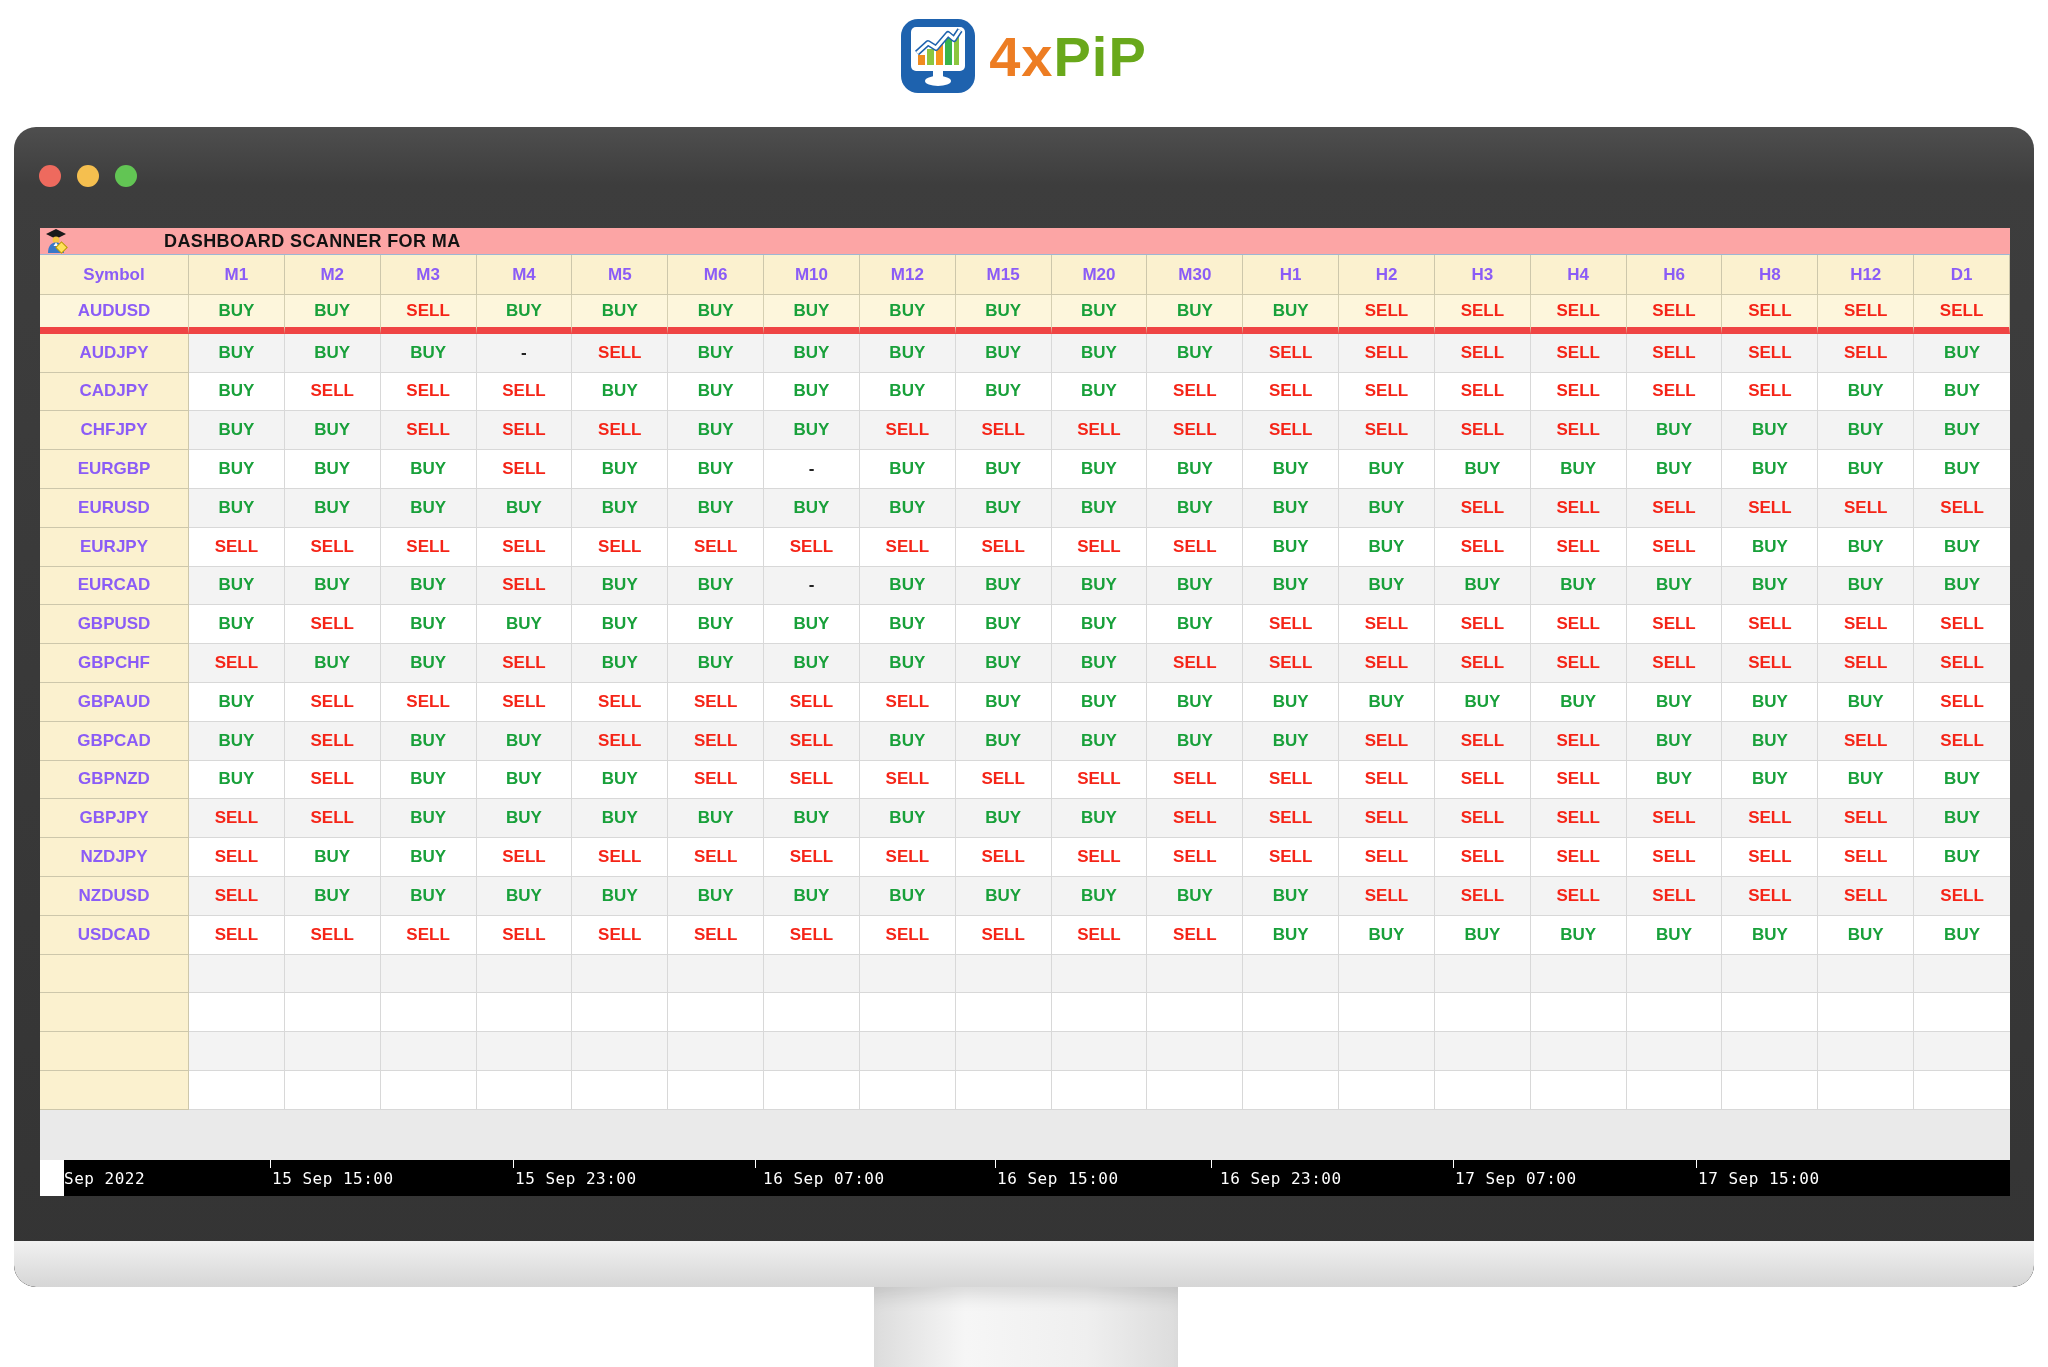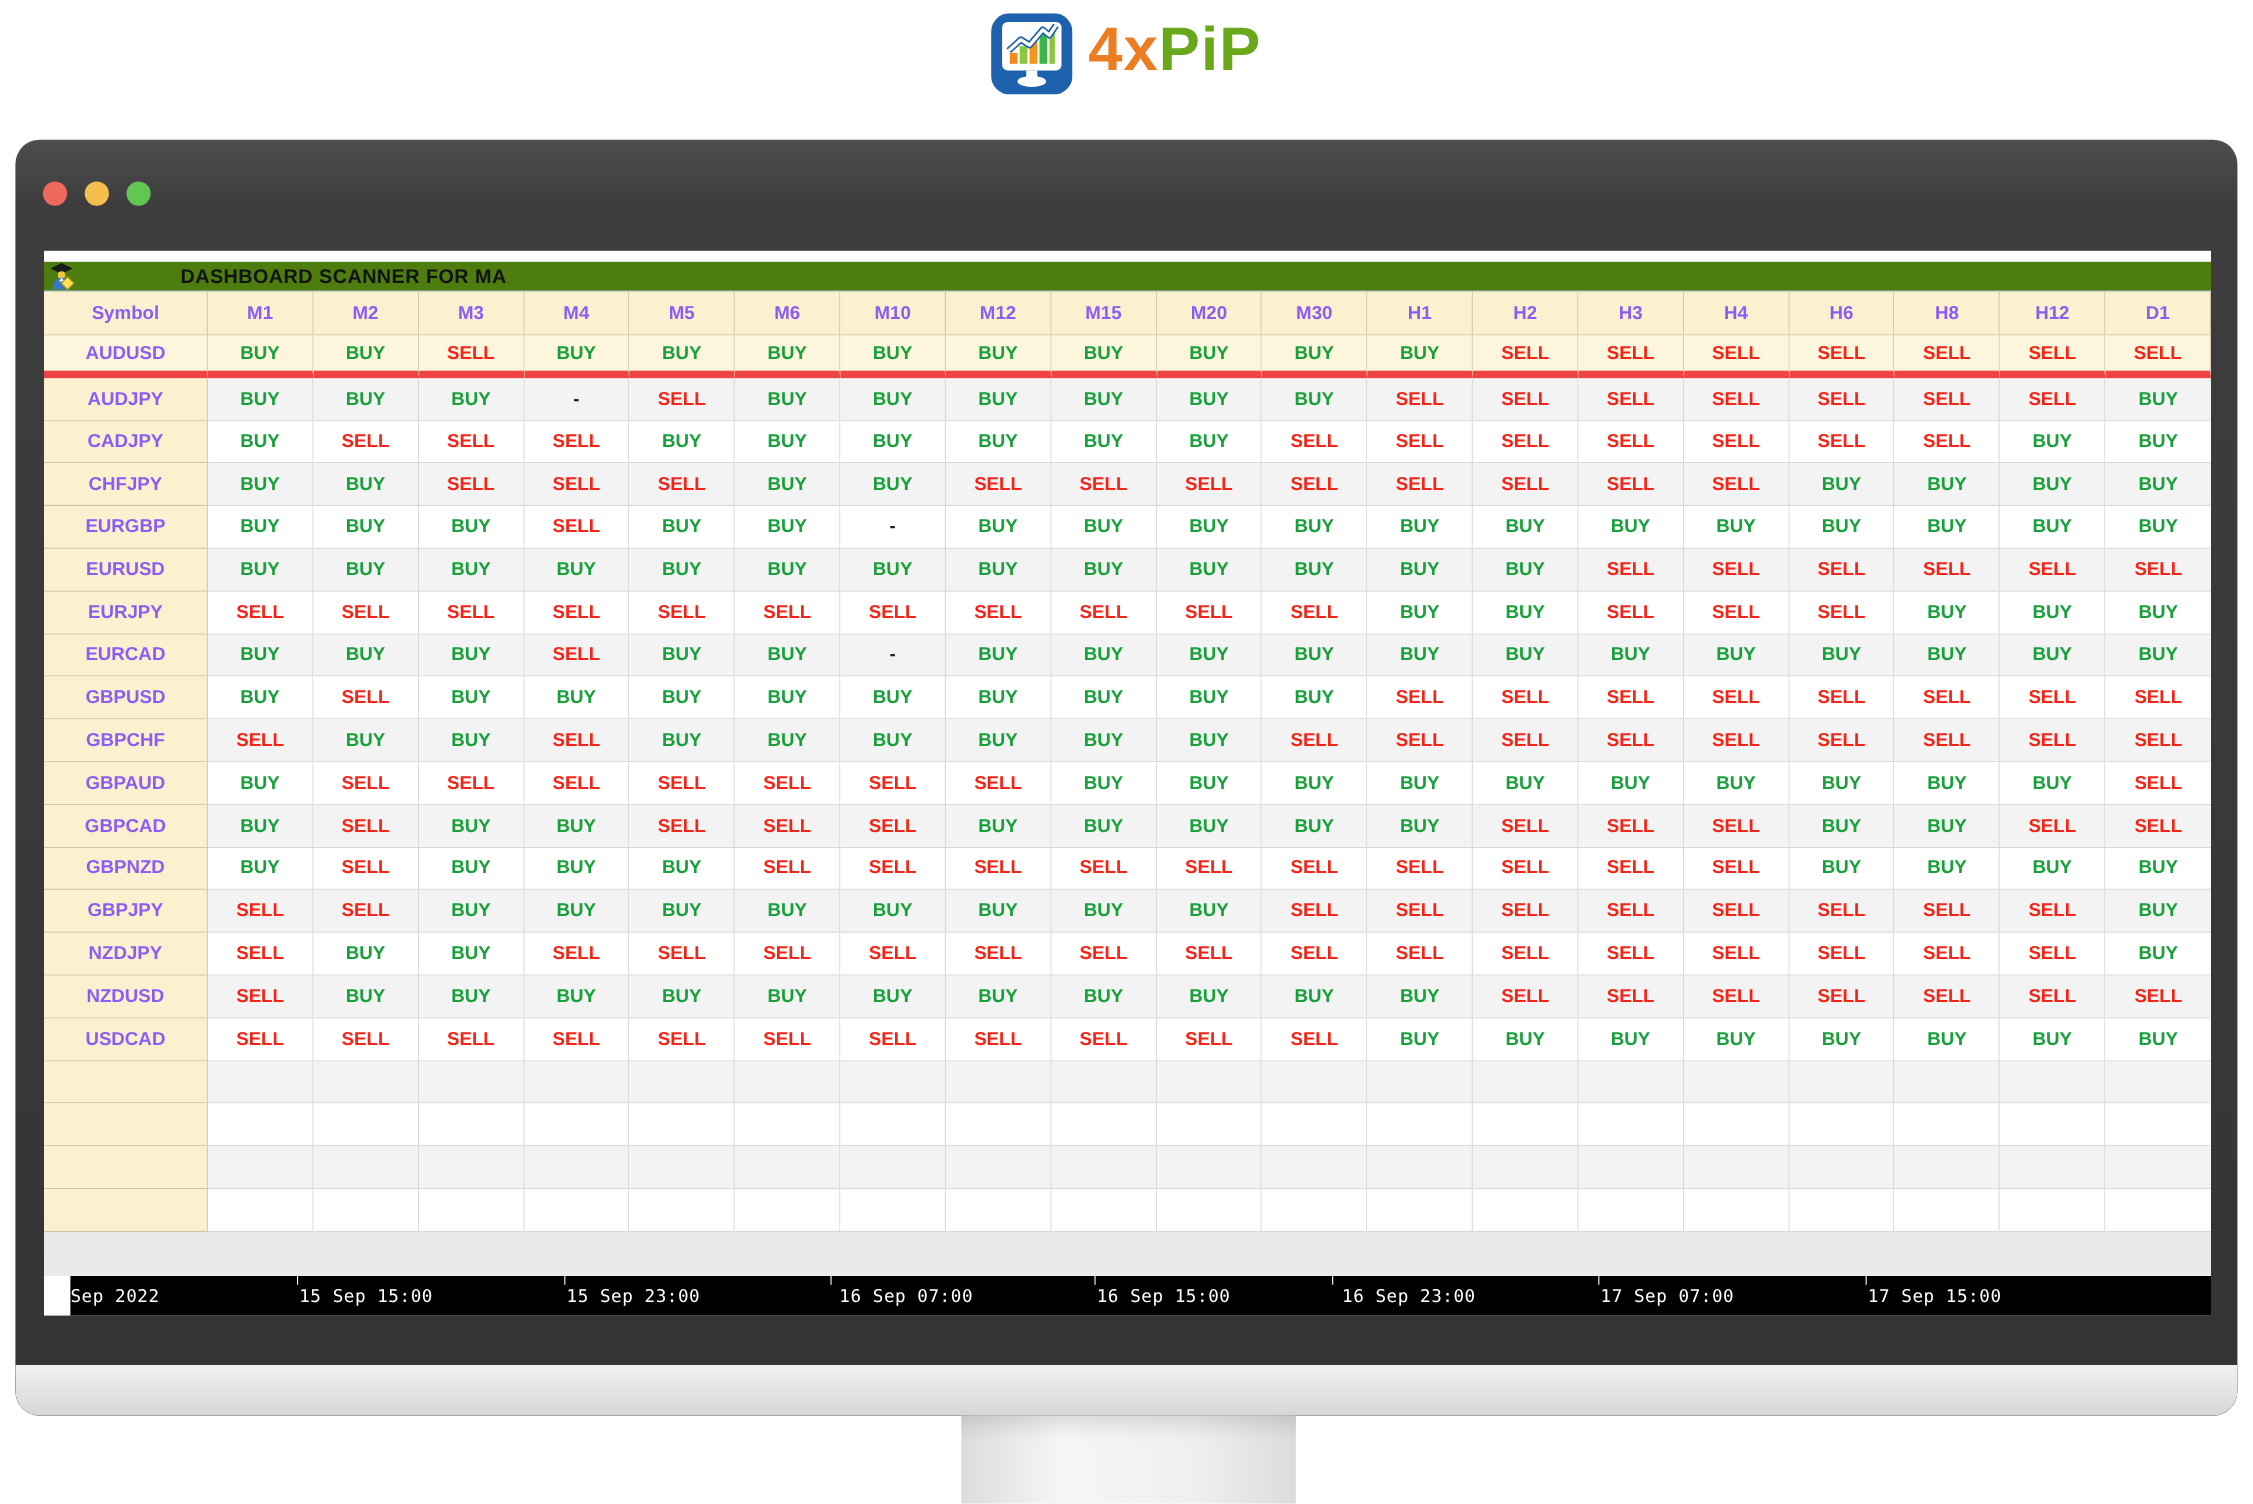--- a/index.html
+++ b/index.html
@@ -2,38 +2,38 @@
 <html><head>
 <meta charset="utf-8">
 <style>
   html,body{margin:0;padding:0;}
   body{
     width:2048px;height:1367px;position:relative;background:#ffffff;
     font-family:"Liberation Sans", sans-serif;overflow:hidden;
   }
   
   .logo{position:absolute;top:12px;left:0;right:0;height:88px;
-    display:flex;align-items:flex-start;justify-content:center;gap:14px;}
+    display:flex;align-items:center;justify-content:center;gap:14px;}
   .logo-text{font-size:56px;font-weight:bold;letter-spacing:1px;}
   
   .monitor{position:absolute;left:14px;top:127px;width:2020px;height:1160px;
     border-radius:22px;background:linear-gradient(180deg,#4e4e4e 0%,#3d3d3d 5%,#343434 100%);
     overflow:hidden;}
   .lights{position:absolute;left:25px;top:38px;display:flex;gap:16px;}
   .light{width:22px;height:22px;border-radius:50%;}
   .chin{position:absolute;left:0;right:0;bottom:0;height:46px;
     background:linear-gradient(180deg,#f1f1f1,#d6d6d6);border-radius:0 0 22px 22px;}
   .neck{position:absolute;left:874px;top:1287px;width:304px;height:80px;
     background:linear-gradient(90deg,#dcdcdc,#f6f6f6 30%,#efefef 70%,#dcdcdc);
     box-shadow:inset 0 20px 18px -12px rgba(0,0,0,0.12);}
   
   .screen{position:absolute;left:26px;top:101px;width:1970px;height:968px;
     background:#ffffff;display:flex;flex-direction:column;}
-  .title-bar{height:27px;flex:0 0 27px;background:#4d7c0f;display:flex;align-items:center;
-    border-bottom:1px solid #9eb6d4;box-sizing:border-box;margin-top:10px;}
+  .title-bar{height:27px;flex:0 0 27px;background:#fca5a5;display:flex;align-items:center;
+    border-bottom:1px solid #9eb6d4;box-sizing:border-box;}
   .title-bar .ea-icon{margin-left:4px;display:flex;align-items:center;}
   .title-text{margin-left:96px;font-size:18px;font-weight:bold;color:#121212;letter-spacing:0.4px;}
   
   .row{display:grid;grid-template-columns:149px repeat(19,1fr);box-sizing:border-box;}
   .row.header{height:40px;}
   .row.data, .row.empty{height:38.8px;}
   .cell{display:flex;align-items:center;justify-content:center;
     border-right:1px solid #d8d8d8;border-bottom:1px solid #d8d8d8;
     box-sizing:border-box;font-weight:bold;font-size:17px;overflow:hidden;}
   .cell:last-child{border-right:none;}

